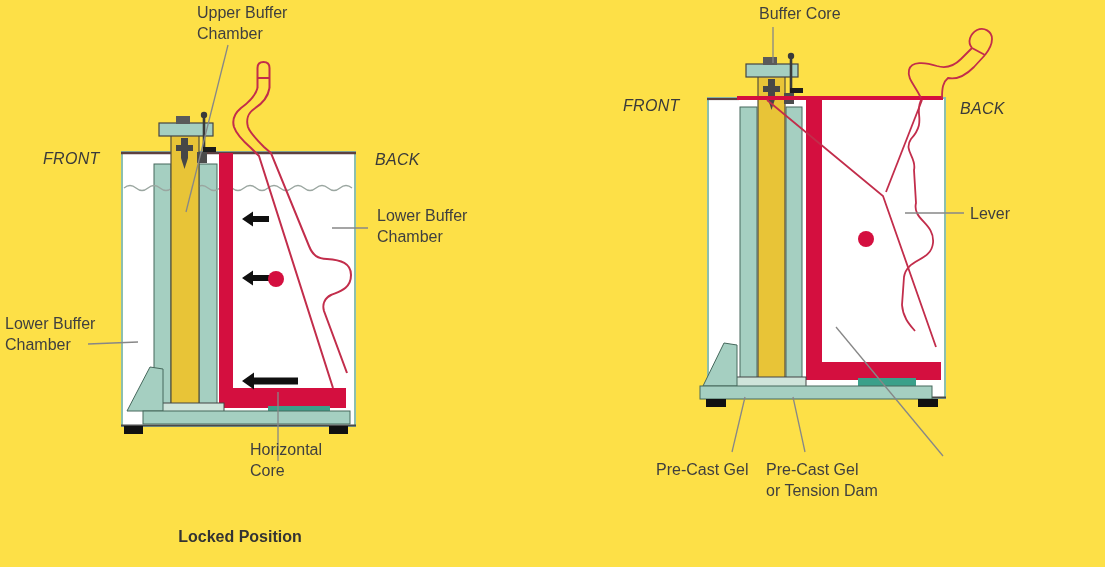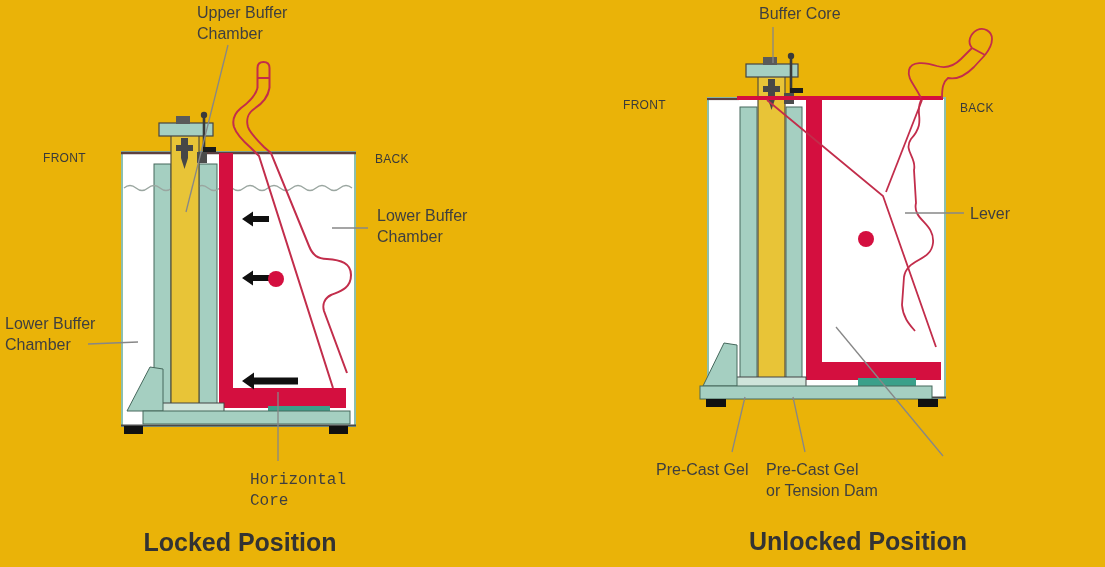--- a/index.html
+++ b/index.html
@@ -1,21 +1,21 @@
 <!DOCTYPE html>
 <html><head>
 <meta charset="utf-8">
 <style>
   html,body{margin:0;padding:0;background:#ffffff;}
-  .stage{position:relative;width:1105px;height:567px;background:#eab308;overflow:hidden;
+  .stage{position:relative;width:1105px;height:567px;background:#fde047;overflow:hidden;
          font-family:"Liberation Sans",sans-serif;}
   .stage svg{position:absolute;left:0;top:0;}
   .lbl{position:absolute;font-size:16px;line-height:21px;color:#3f3f3f;white-space:nowrap;}
-  .dir{font-size:12px;letter-spacing:.3px;color:#3a3a3a;}
-  .cap{position:absolute;font-size:25px;font-weight:bold;color:#333;text-align:center;white-space:nowrap;}
+  .dir{font-size:16px;letter-spacing:.3px;color:#3a3a3a;font-style:italic;}
+  .cap{position:absolute;font-size:16px;font-weight:bold;color:#333;text-align:center;white-space:nowrap;}
 </style>
 </head>
 <body>
 
 <div class="stage">
 
 <svg width="1105" height="567" viewBox="0 0 1105 567">
 
   <g>
 
@@ -154,30 +154,29 @@
   <div class="lbl dir" style="left:43px;top:148px;">FRONT</div>
   <div class="lbl dir" style="left:375px;top:149px;">BACK</div>
   <div class="lbl" style="left:377px;top:205px;">
     <div>Lower Buffer</div>
     <div>Chamber</div>
   </div>
   <div class="lbl" style="left:5px;top:313px;">
     <div>Lower Buffer</div>
     <div>Chamber</div>
   </div>
-  <div class="lbl" style="left:250px;top:470px;font-family:Liberation Mono, monospace;">
+  <div class="lbl" style="left:250px;top:439px;">
     <div>Horizontal</div>
     <div>Core</div>
   </div>
   <div class="cap" style="left:122px;top:528px;width:236px;">Locked Position</div>
 
   <div class="lbl" style="left:759px;top:3px;">Buffer Core</div>
   <div class="lbl dir" style="left:623px;top:95px;">FRONT</div>
   <div class="lbl dir" style="left:960px;top:98px;">BACK</div>
   <div class="lbl" style="left:970px;top:203px;">Lever</div>
   <div class="lbl" style="left:656px;top:459px;">Pre-Cast Gel</div>
   <div class="lbl" style="left:766px;top:459px;">
     <div>Pre-Cast Gel</div>
     <div>or Tension Dam</div>
   </div>
-  <div class="cap" style="left:740px;top:527px;width:236px;">Unlocked Position</div>
 
 </div>
 
 </body></html>

